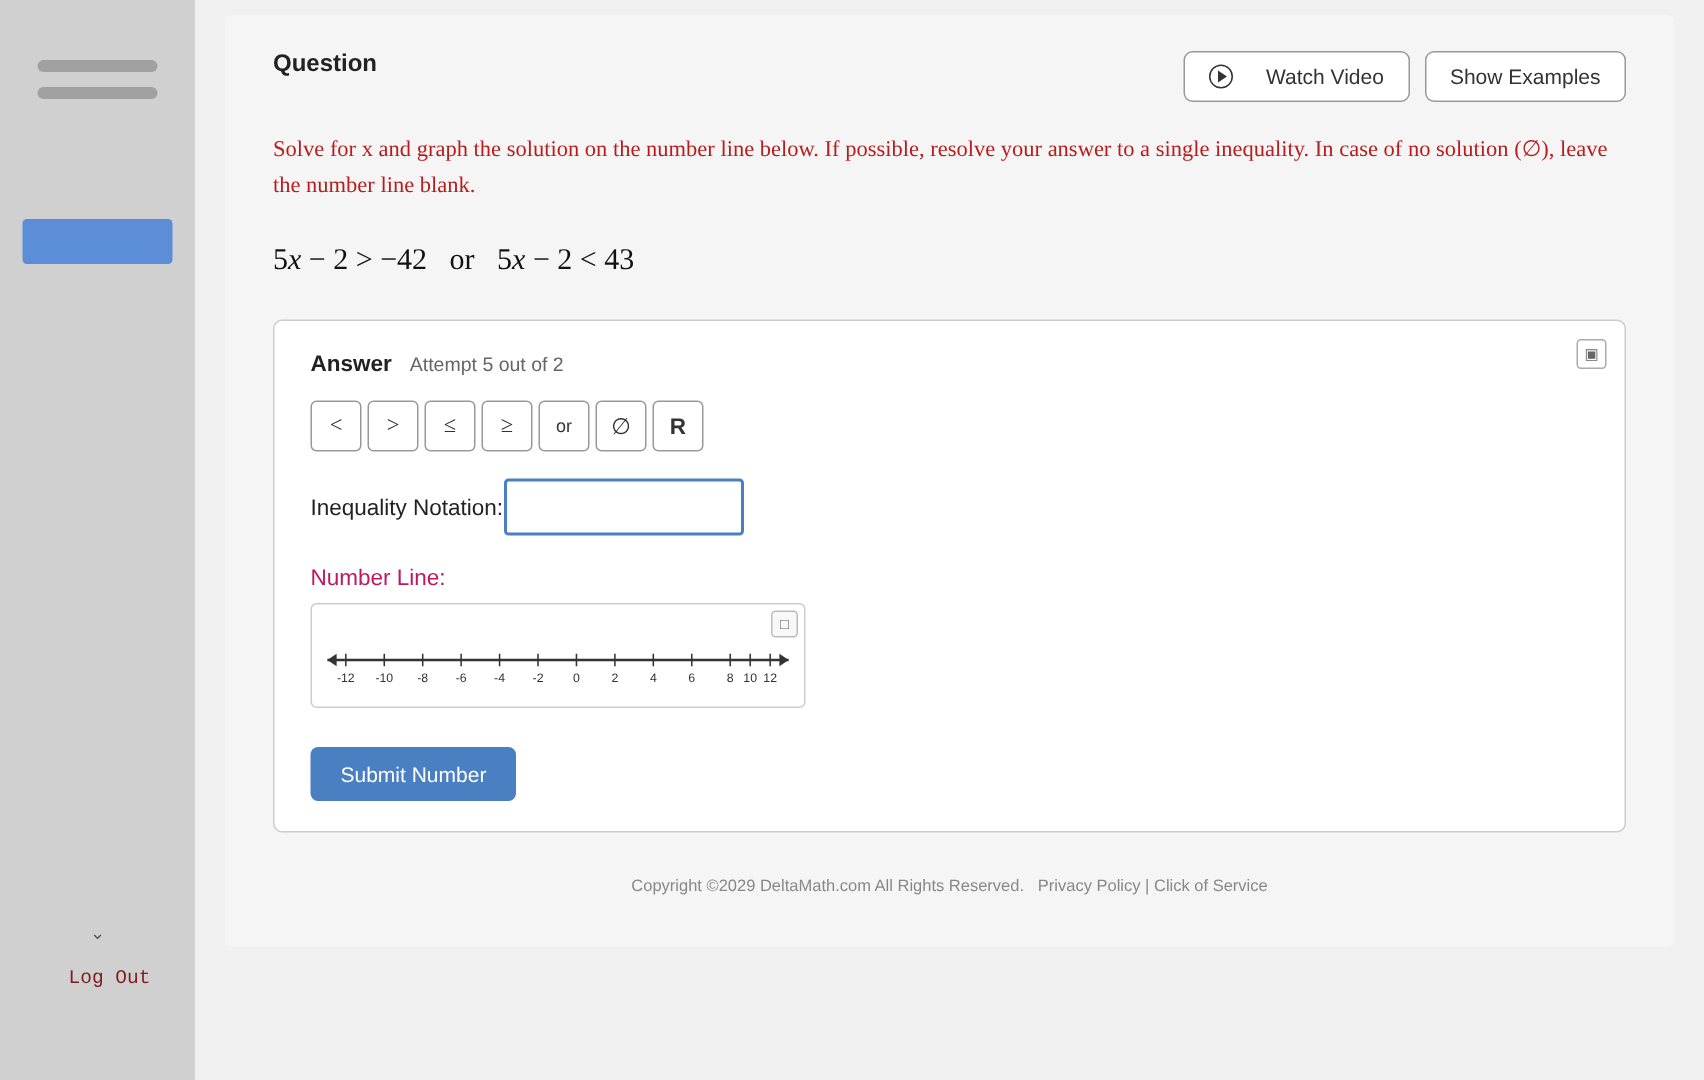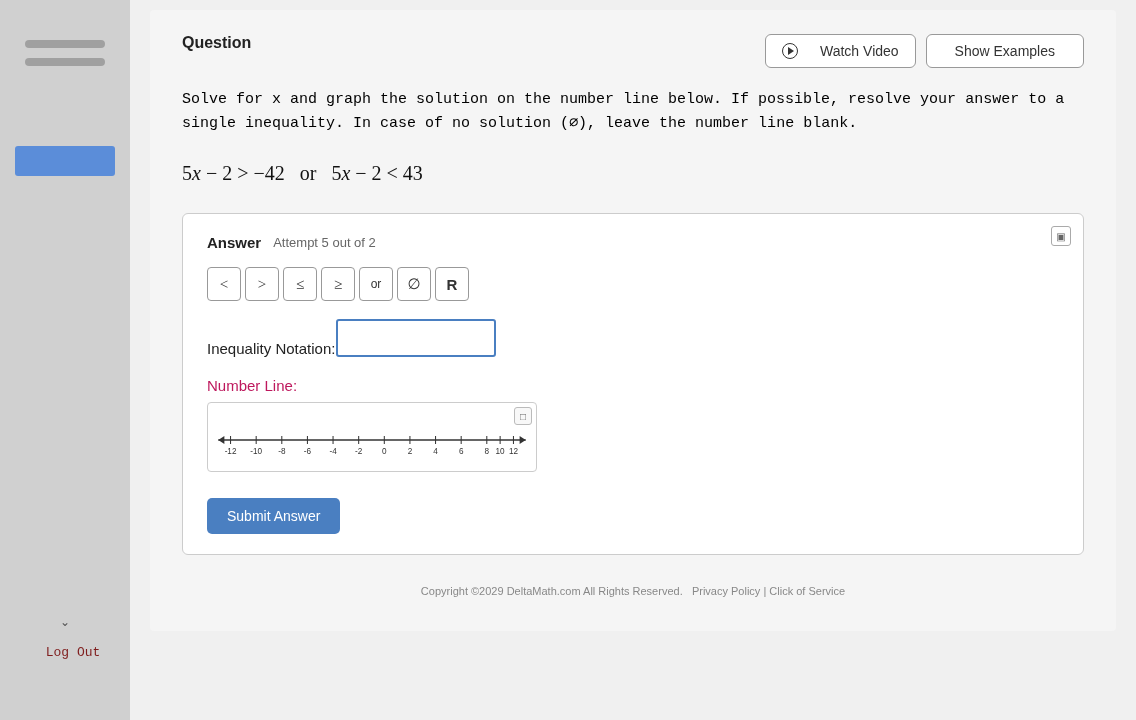--- a/index.html
+++ b/index.html
@@ -98,21 +98,21 @@
       padding: 8px 16px;
       border: 1.5px solid #999;
       border-radius: 6px;
       background: white;
       font-family: Arial, sans-serif;
       font-size: 14px;
       color: #333;
       cursor: pointer;
     }
     .btn-show {
-      padding: 8px 28px;
+      padding: 8px 16px;
       border: 1.5px solid #999;
       border-radius: 6px;
       background: white;
       font-family: Arial, sans-serif;
       font-size: 14px;
       color: #333;
       cursor: pointer;
     }
     .play-circle {
       width: 16px;
@@ -126,23 +126,23 @@
     }
     .play-triangle {
       width: 0;
       height: 0;
       border-top: 4px solid transparent;
       border-bottom: 4px solid transparent;
       border-left: 6px solid #333;
       margin-left: 1px;
     }
     .question-text {
-      font-family: Liberation Mono, monospace;
-      font-size: 15px;
-      color: #000000;
+      font-family: Liberation Serif, serif;
+      font-size: 15px;
+      color: #b91c1c;
       line-height: 1.6;
       margin-bottom: 26px;
     }
     .math-display {
       text-align: left;
       font-size: 20px;
       color: #111;
       margin: 20px 0 28px 0;
       font-family: Georgia, serif;
     }
@@ -185,21 +185,21 @@
       font-family: Georgia, serif;
       font-size: 15px;
       color: #333;
       cursor: pointer;
       display: flex;
       align-items: center;
       justify-content: center;
     }
     .inequality-row {
       display: flex;
-      align-items: flex-end;
+      align-items: center;
       gap: 1px;
       margin-bottom: 20px;
     }
     .inequality-label {
       font-family: Arial, sans-serif;
       font-size: 15px;
       color: #222;
     }
     .inequality-input {
       width: 160px;
@@ -394,21 +394,21 @@
               <line x1="285" y1="16" x2="285" y2="24" stroke="#333" stroke-width="1"></line>
               <text x="285" y="34">10</text>
               <line x1="298" y1="16" x2="298" y2="24" stroke="#333" stroke-width="1"></line>
               <text x="298" y="34">12</text>
             </g>
           </svg>
           <div class="nl-hint">Click and drag to plot line.</div>
         </div>
       </div>
 
-      <button class="submit-btn">Submit Answer</button>
+      <button class="submit-btn">Submit Number</button>
     </div>
 
     <div class="footer">
       <span>Copyright ©2029 DeltaMath.com All Rights Reserved.</span>
       &nbsp;
       <a href="#">Privacy Policy</a>
       <span>|</span>
       <a href="#">Click of Service</a>
     </div>
 

